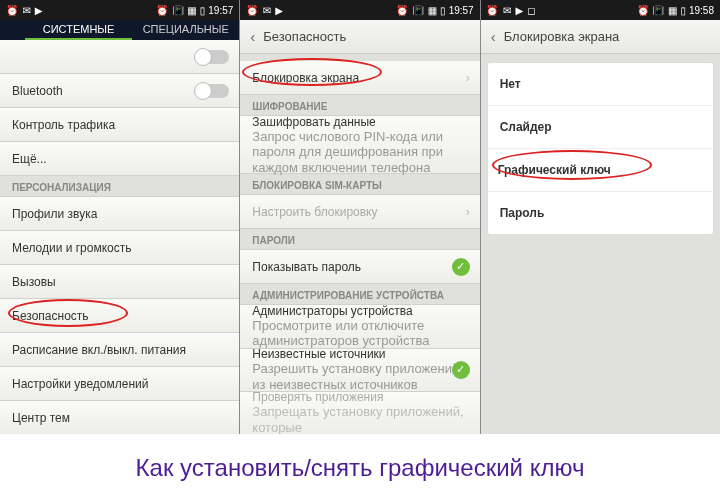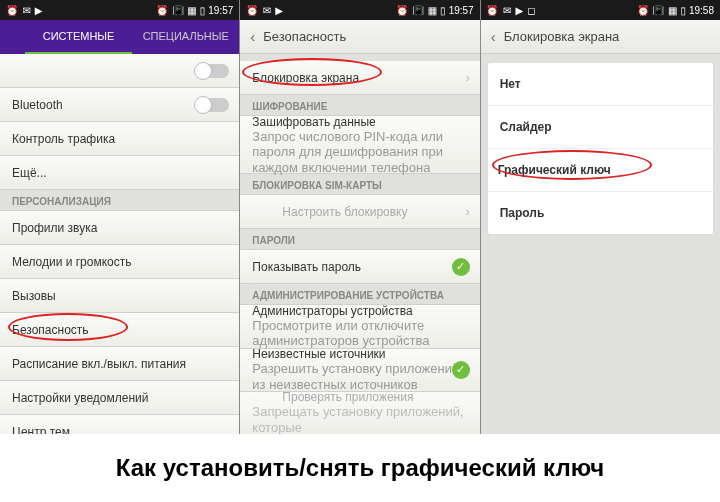--- a/index.html
+++ b/index.html
@@ -5,49 +5,49 @@
   * { box-sizing: border-box; margin: 0; padding: 0; }
   body { font-family: Arial, sans-serif; background: #000; width: 720px; height: 502px; overflow: hidden; }
   .container { width: 720px; height: 502px; background: #fff; display: flex; flex-direction: column; }
   .screens { display: flex; height: 434px; background: #f2f2f0; }
   .screen { flex: 1; display: flex; flex-direction: column; border-right: 1px solid #888; overflow: hidden; background: #e8e8e4; }
   .screen:last-child { border-right: none; }
   .statusbar { height: 20px; background: #1a1a1a; color: #fff; display: flex; align-items: center; justify-content: space-between; padding: 0 6px; font-size: 10px; }
   .statusbar .left { display: flex; gap: 4px; }
   .statusbar .right { display: flex; gap: 3px; align-items: center; }
   
-  .tabs { display: flex; background: #4c1d95; height: 34px; padding-left: 25px; }
+  .tabs { display: flex; background: #0f172a; height: 20px; padding-left: 25px; }
   .tab { flex: 1; color: #ccc; font-size: 11px; display: flex; align-items: center; justify-content: center; border-bottom: 2px solid transparent; }
   .tab.active { color: #fff; border-bottom: 2px solid #6fbf3d; }
   
   .header { height: 34px; background: linear-gradient(#f5f5f3,#e8e8e4); border-bottom: 1px solid #ccc; display: flex; align-items: center; padding: 0 10px; color: #444; font-size: 13px; }
   .header .back { margin-right: 8px; font-size: 15px; color: #666; }
   .list { flex: 1; overflow: hidden; display: flex; flex-direction: column; }
   .row { background: linear-gradient(#fafaf8,#eeeee8); border-bottom: 1px solid #d0d0cc; padding: 0 12px; display: flex; flex-direction: column; justify-content: center; min-height: 34px; position: relative; }
   .row.tall { min-height: 40px; }
   .row .lbl { color: #333; font-size: 12px; }
   .row .sub { color: #999; font-size: 13px; line-height: 1.2; margin-top: 0; }
-  .row.dis .lbl { color: #aaa; margin-left: 30px; }
+  .row.dis .lbl { color: #aaa; }
   .row.dis .sub { color: #bbb; }
   .row.cut { border-bottom: none; }
   .section { color: #888; font-size: 10px; padding: 6px 12px 3px; background: #e0e0dc; border-bottom: 1px solid #d0d0cc; font-weight: bold; }
   .toggle { position: absolute; right: 10px; top: 50%; transform: translateY(-50%); width: 34px; height: 14px; background: #ccc; border-radius: 7px; }
   .toggle::after { content: ''; position: absolute; width: 16px; height: 16px; background: #fff; border: 1px solid #bbb; border-radius: 50%; top: -2px; left: -1px; }
   .check { position: absolute; right: 10px; top: 50%; transform: translateY(-50%); width: 18px; height: 18px; background: #6fbf3d; border-radius: 50%; display: flex; align-items: center; justify-content: center; color: #fff; font-size: 11px; }
   .chev { position: absolute; right: 10px; top: 50%; transform: translateY(-50%); color: #bbb; font-size: 12px; }
   .circle-red { position: absolute; border: 2px solid #d22; border-radius: 50%; pointer-events: none; }
   .c1 { left: 8px; top: 0px; width: 120px; height: 28px; border-radius: 50%/50%; }
   .c2 { left: 2px; top: -3px; width: 140px; height: 28px; border-radius: 50%/50%; }
   .c3 { left: 4px; top: 1px; width: 160px; height: 30px; border-radius: 50%/50%; }
   
   .s3list { margin: 8px 6px; background: #fff; border-radius: 3px; border: 1px solid #ddd; }
   .s3row { padding: 14px 12px; border-bottom: 1px solid #eee; color: #333; font-size: 12px; position: relative; }
   .s3row:last-child { border-bottom: none; }
   .caption { flex: 1; display: flex; align-items: center; justify-content: center; background: #fff; padding: 8px 20px; }
-  .caption-text { font-weight: bold; font-size: 24px; color: #000000; text-align: center; line-height: 1.2; }
+  .caption-text { font-weight: normal; font-size: 24px; color: #4c1d95; text-align: center; line-height: 1.2; }
 </style>
 </head>
 <body>
 
 <div class="container">
   <div class="screens">
 
     <div class="screen">
       <div class="statusbar">
         <div class="left">

